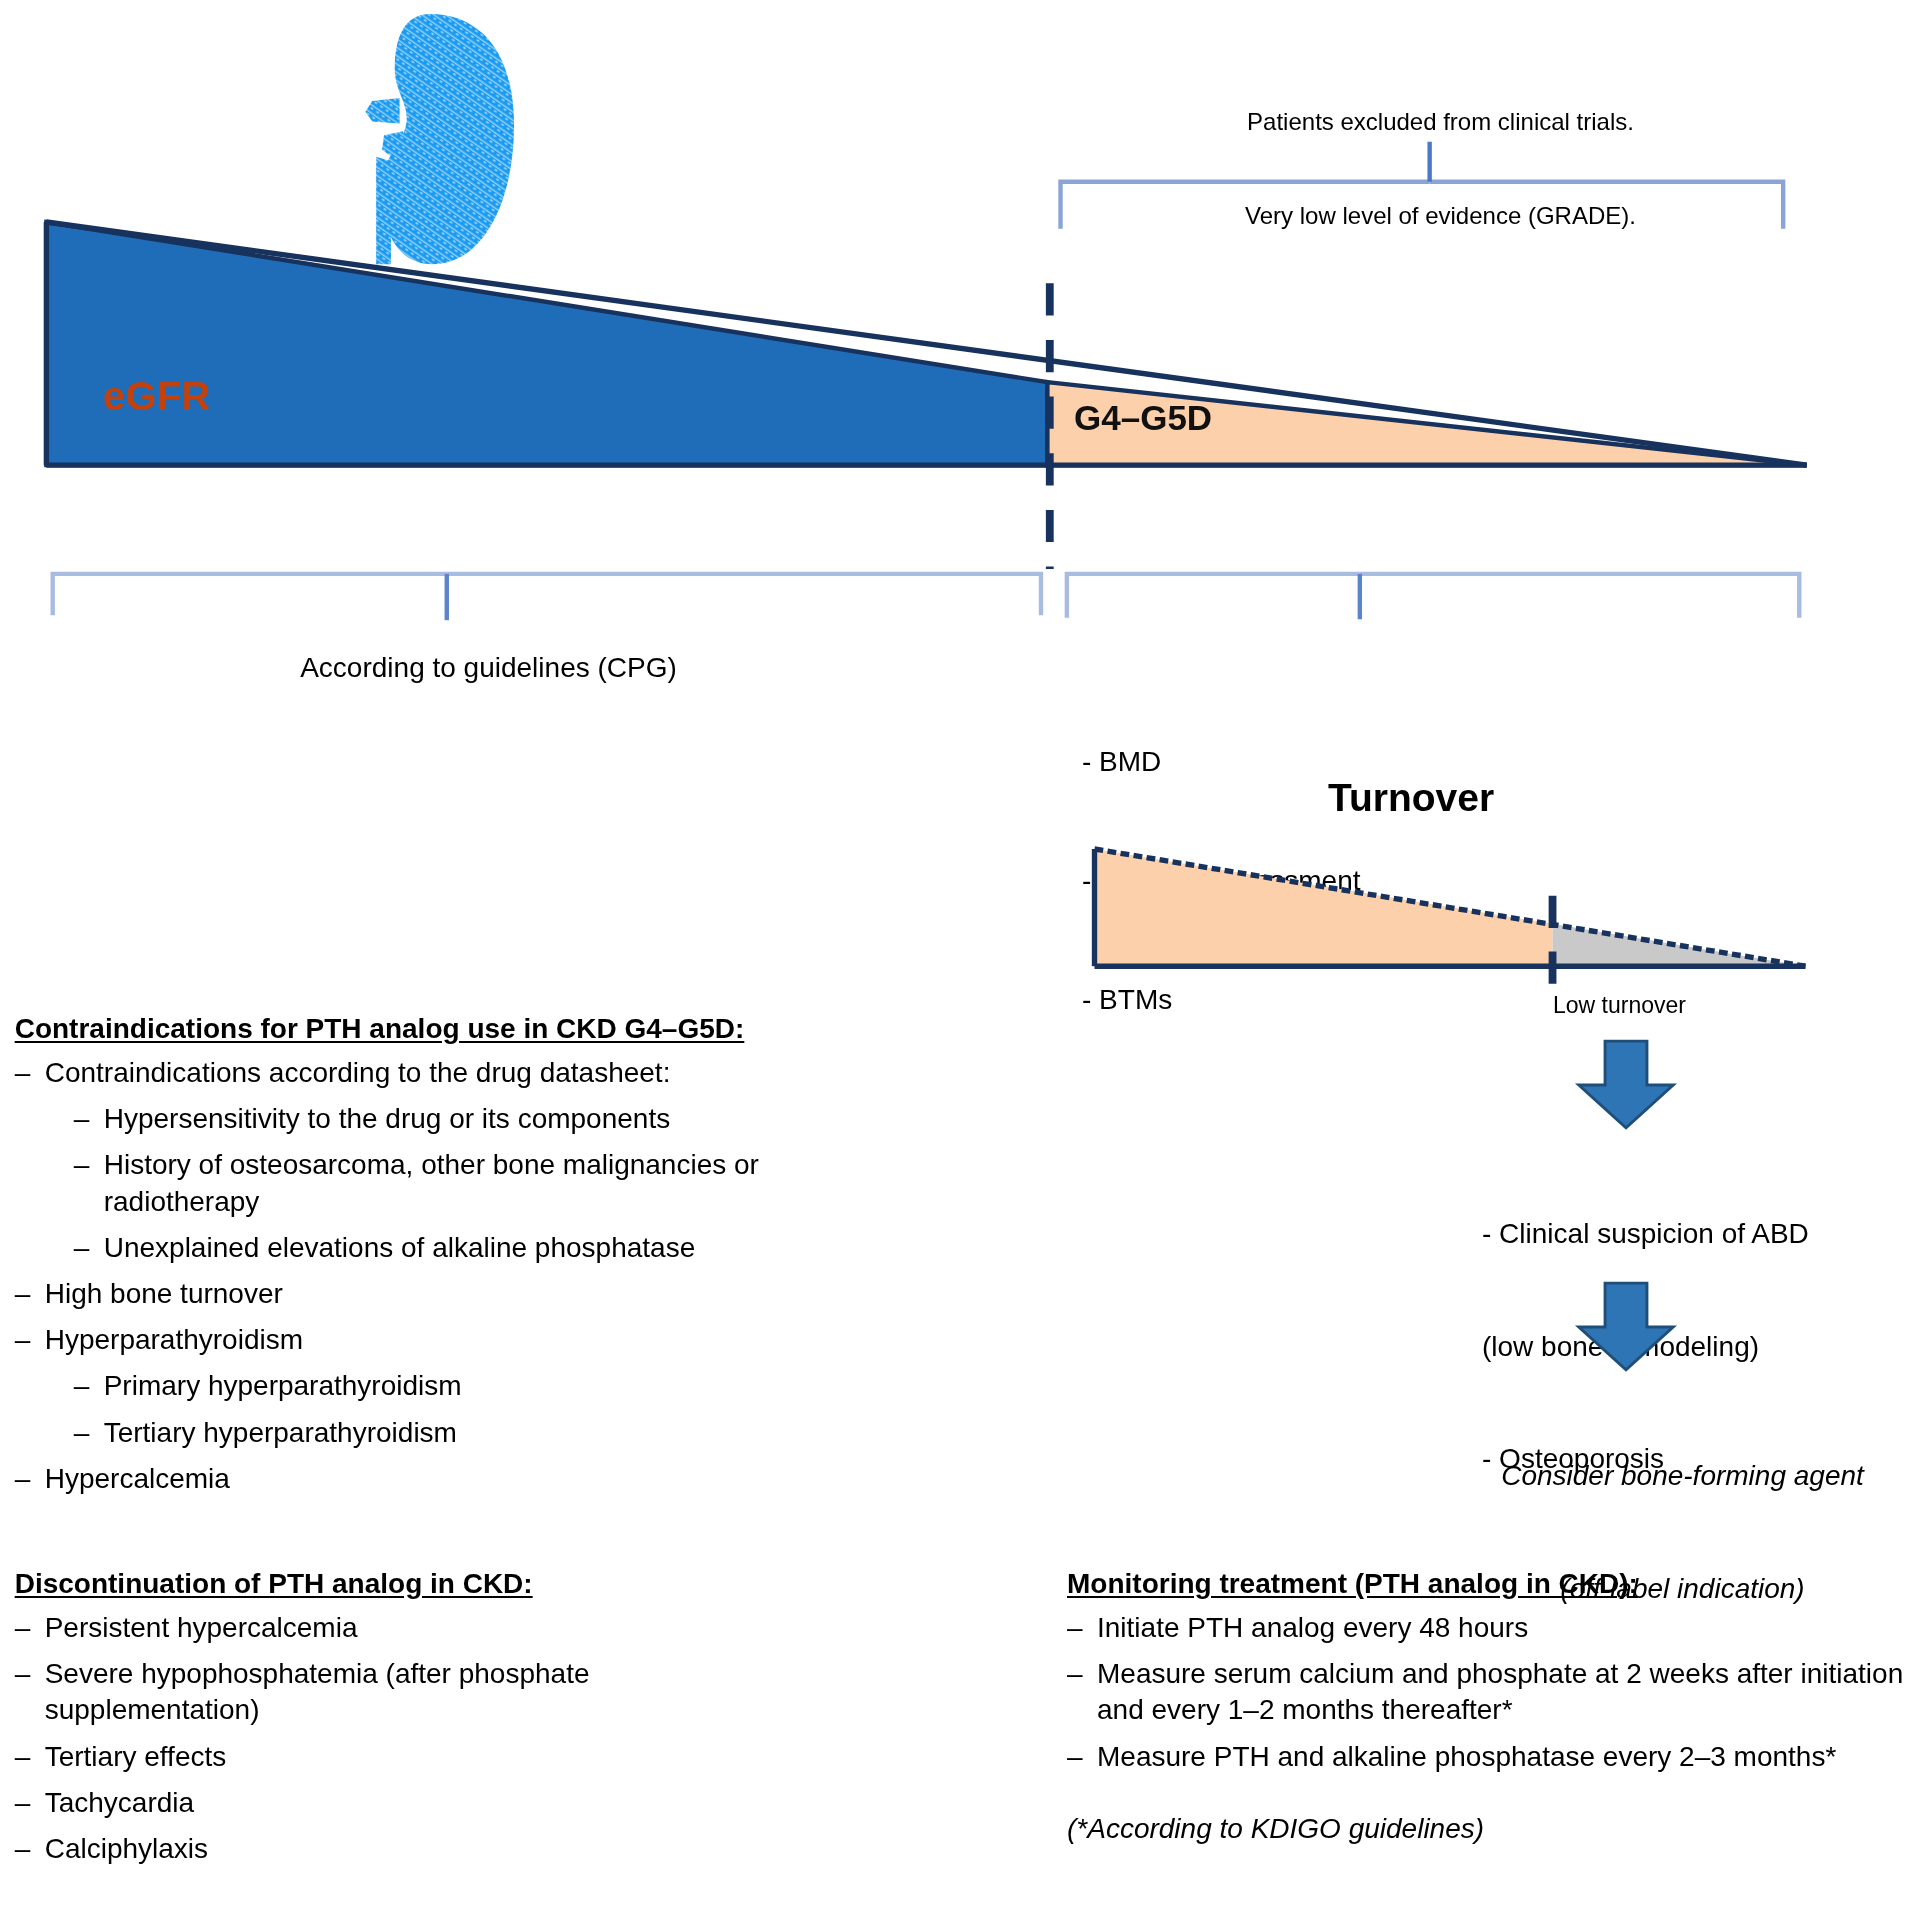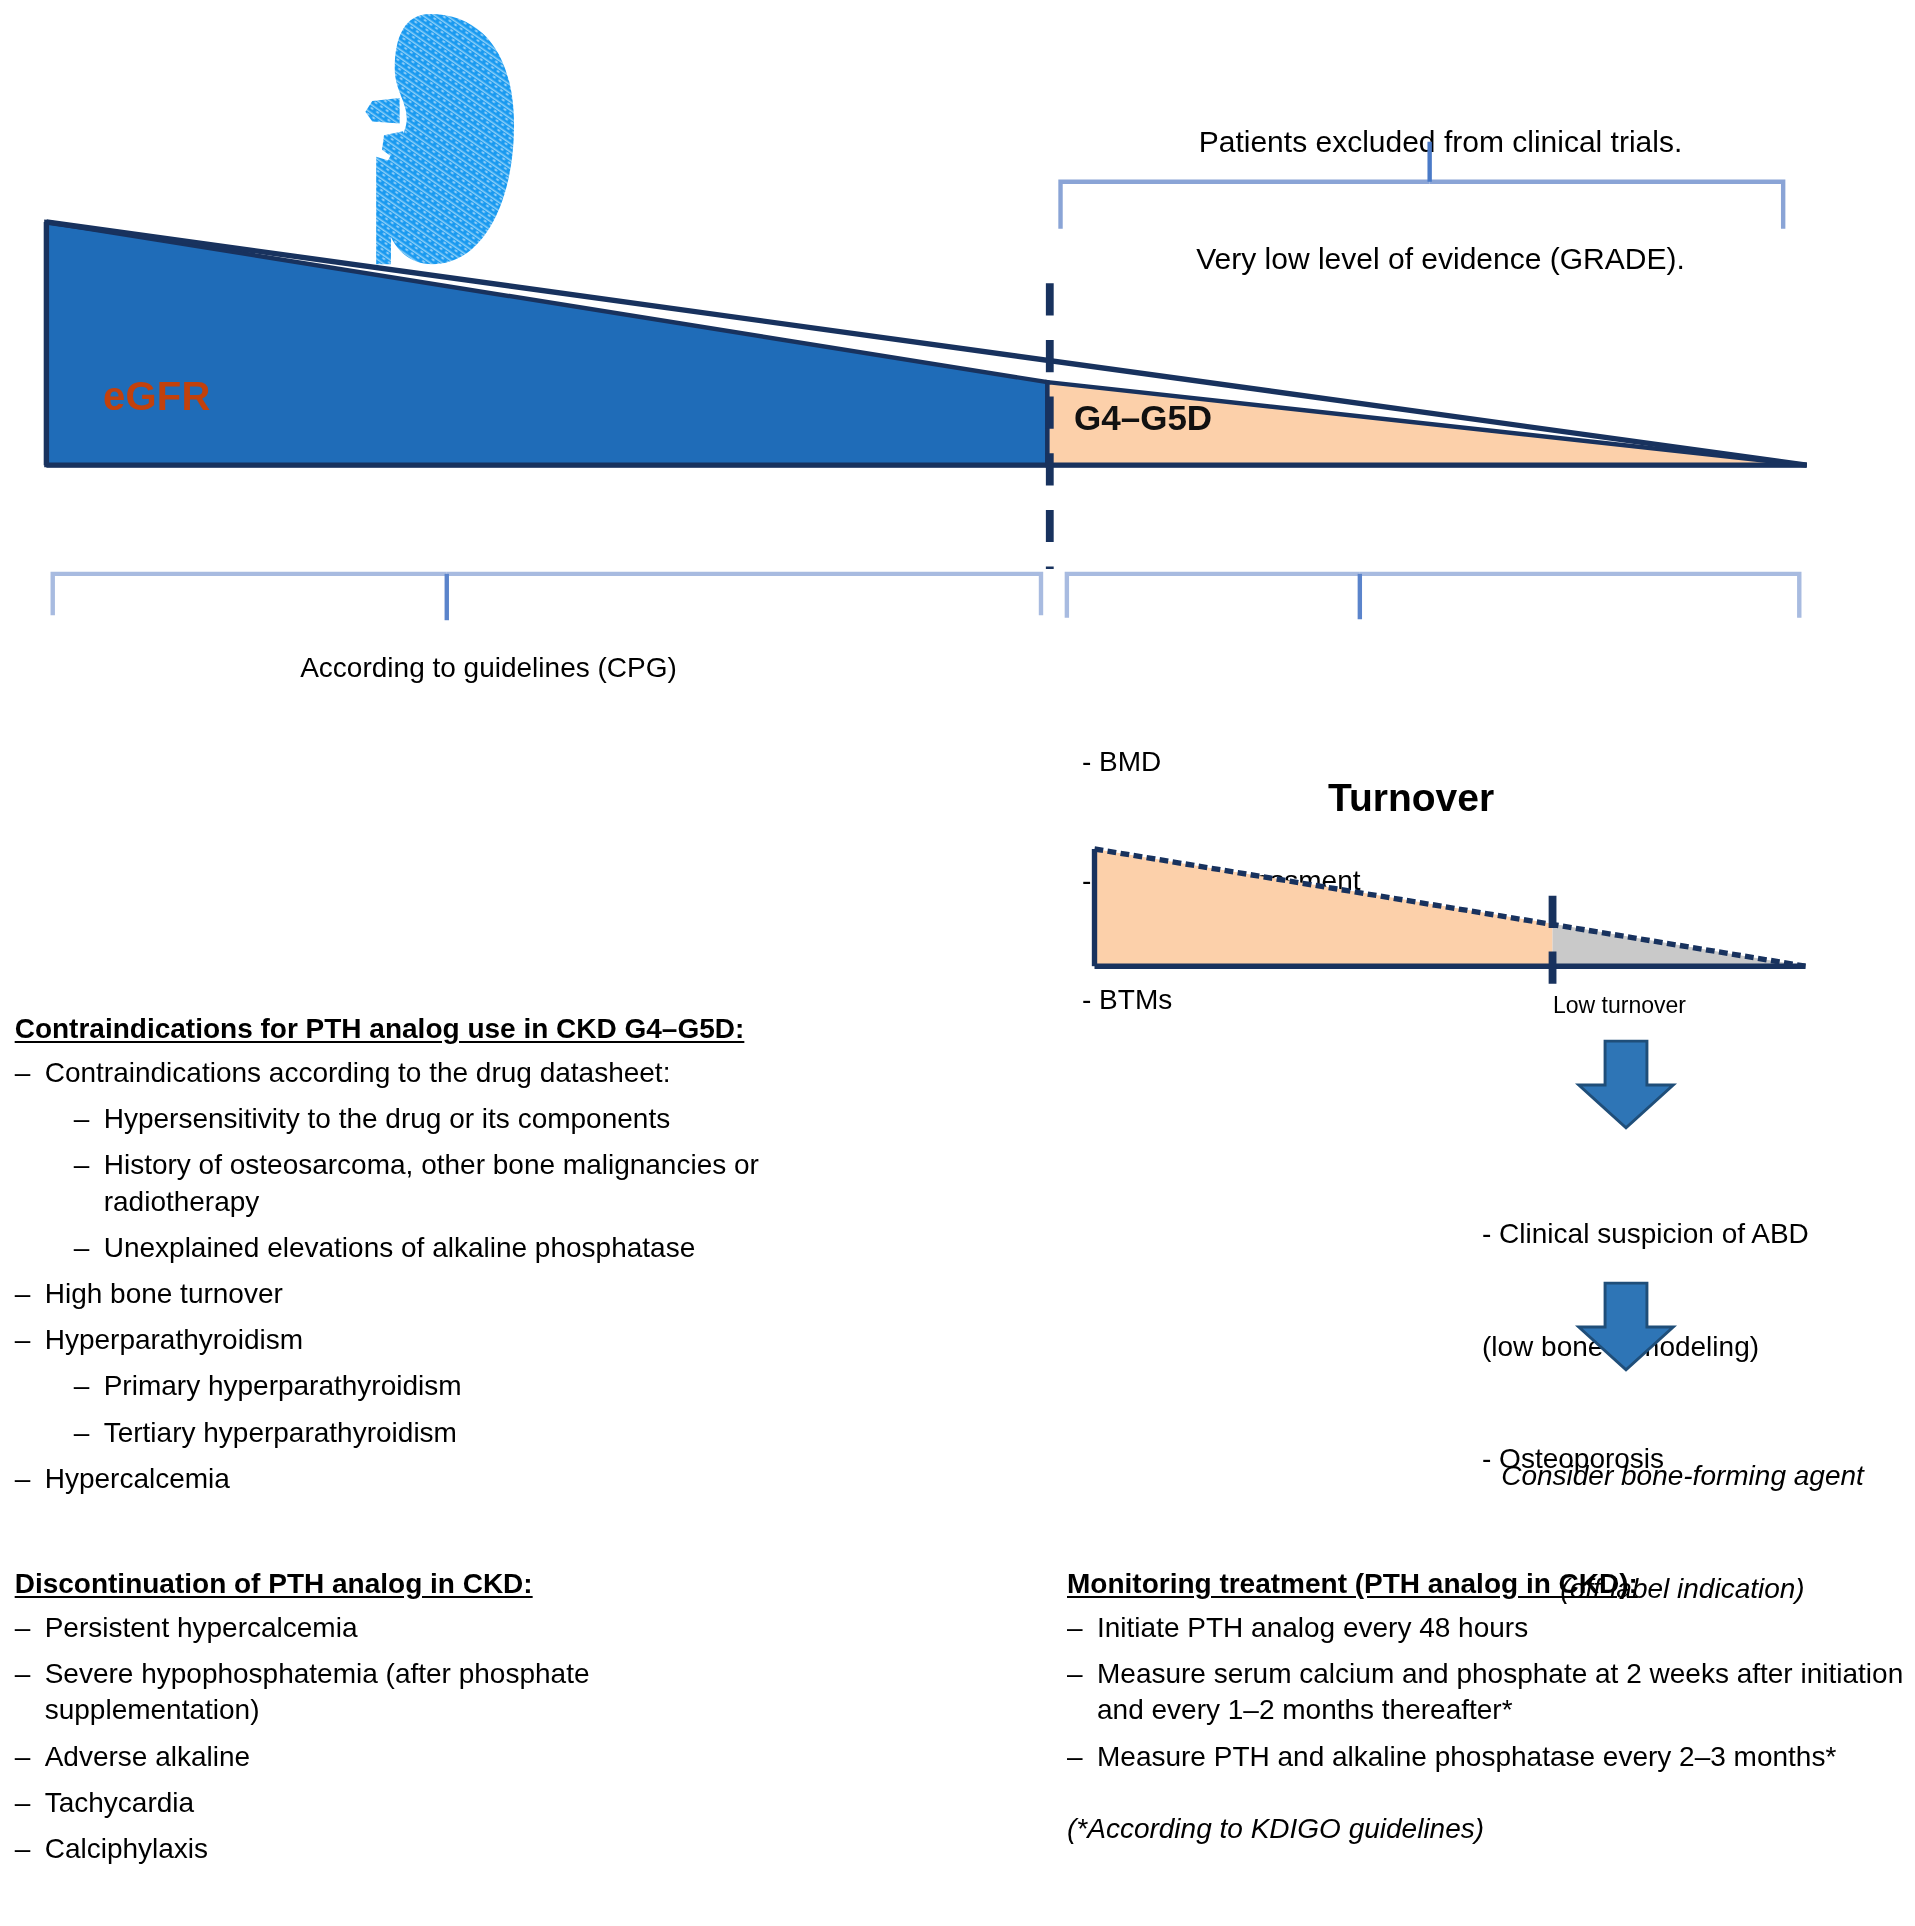--- a/index.html
+++ b/index.html
@@ -7,21 +7,21 @@
     width:1915px;height:1926px;position:relative;overflow:hidden;
     font-family:"Liberation Sans", sans-serif;
     color:#000000;
   }
   .abs{position:absolute;}
   .txt{white-space:pre;line-height:1.25;}
 
   
   #excluded-text{
     left:1123px; top:44px; width:635px;
-    font-size:30px; text-align:center; line-height:1.30;
+    font-size:24px; text-align:center; line-height:1.30;
   }
 
   
   #kidney-icon{left:337px;top:9.8px;width:181px;height:264px;}
 
   
   #egfr-wedge{left:0px;top:195px;width:1836px;height:303px;}
   #egfr-label{
     left:103px; top:371px; font-size:40px; font-weight:bold; color:#c2410c;
     letter-spacing:0.2px;
@@ -208,21 +208,21 @@
   <div class="lvl1">
     <span class="dash">–</span>
     <span>Persistent hypercalcemia</span>
   </div>
   <div class="lvl1">
     <span class="dash">–</span>
     <span>Severe hypophosphatemia (after phosphate supplementation)</span>
   </div>
   <div class="lvl1">
     <span class="dash">–</span>
-    <span>Adverse alkaline</span>
+    <span>Tertiary effects</span>
   </div>
   <div class="lvl1">
     <span class="dash">–</span>
     <span>Tachycardia</span>
   </div>
   <div class="lvl1">
     <span class="dash">–</span>
     <span>Calciphylaxis</span>
   </div>
 </div>

